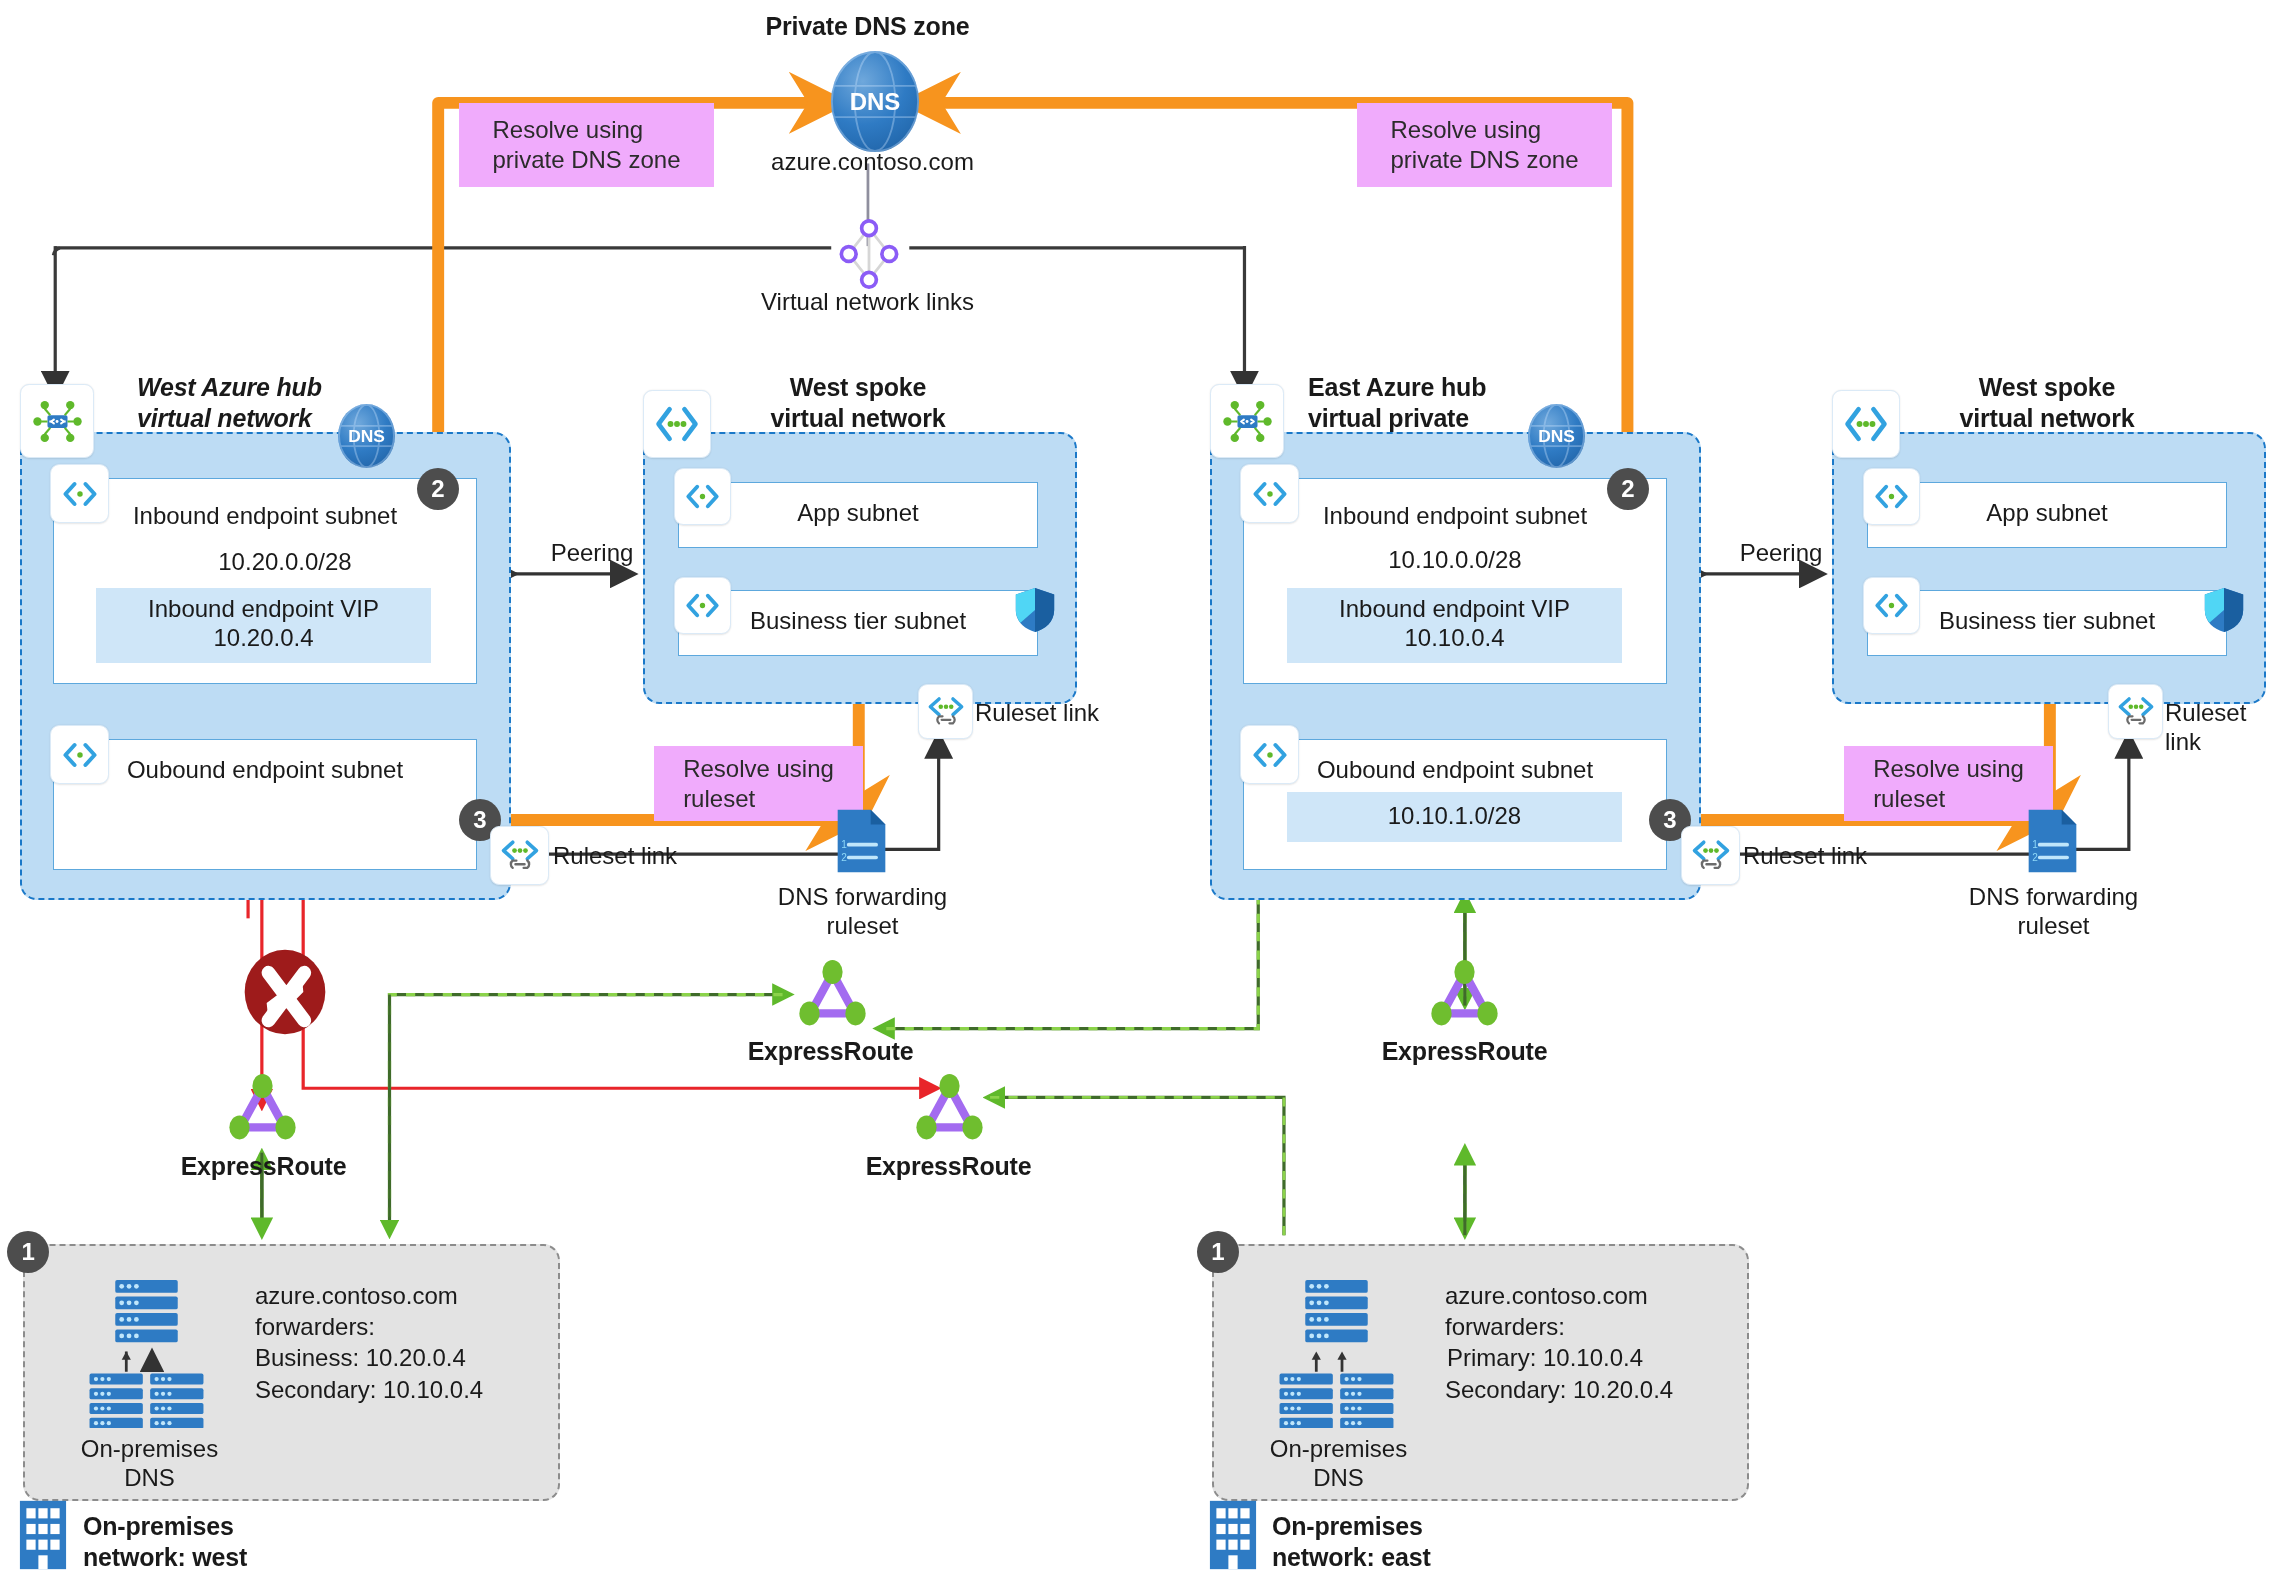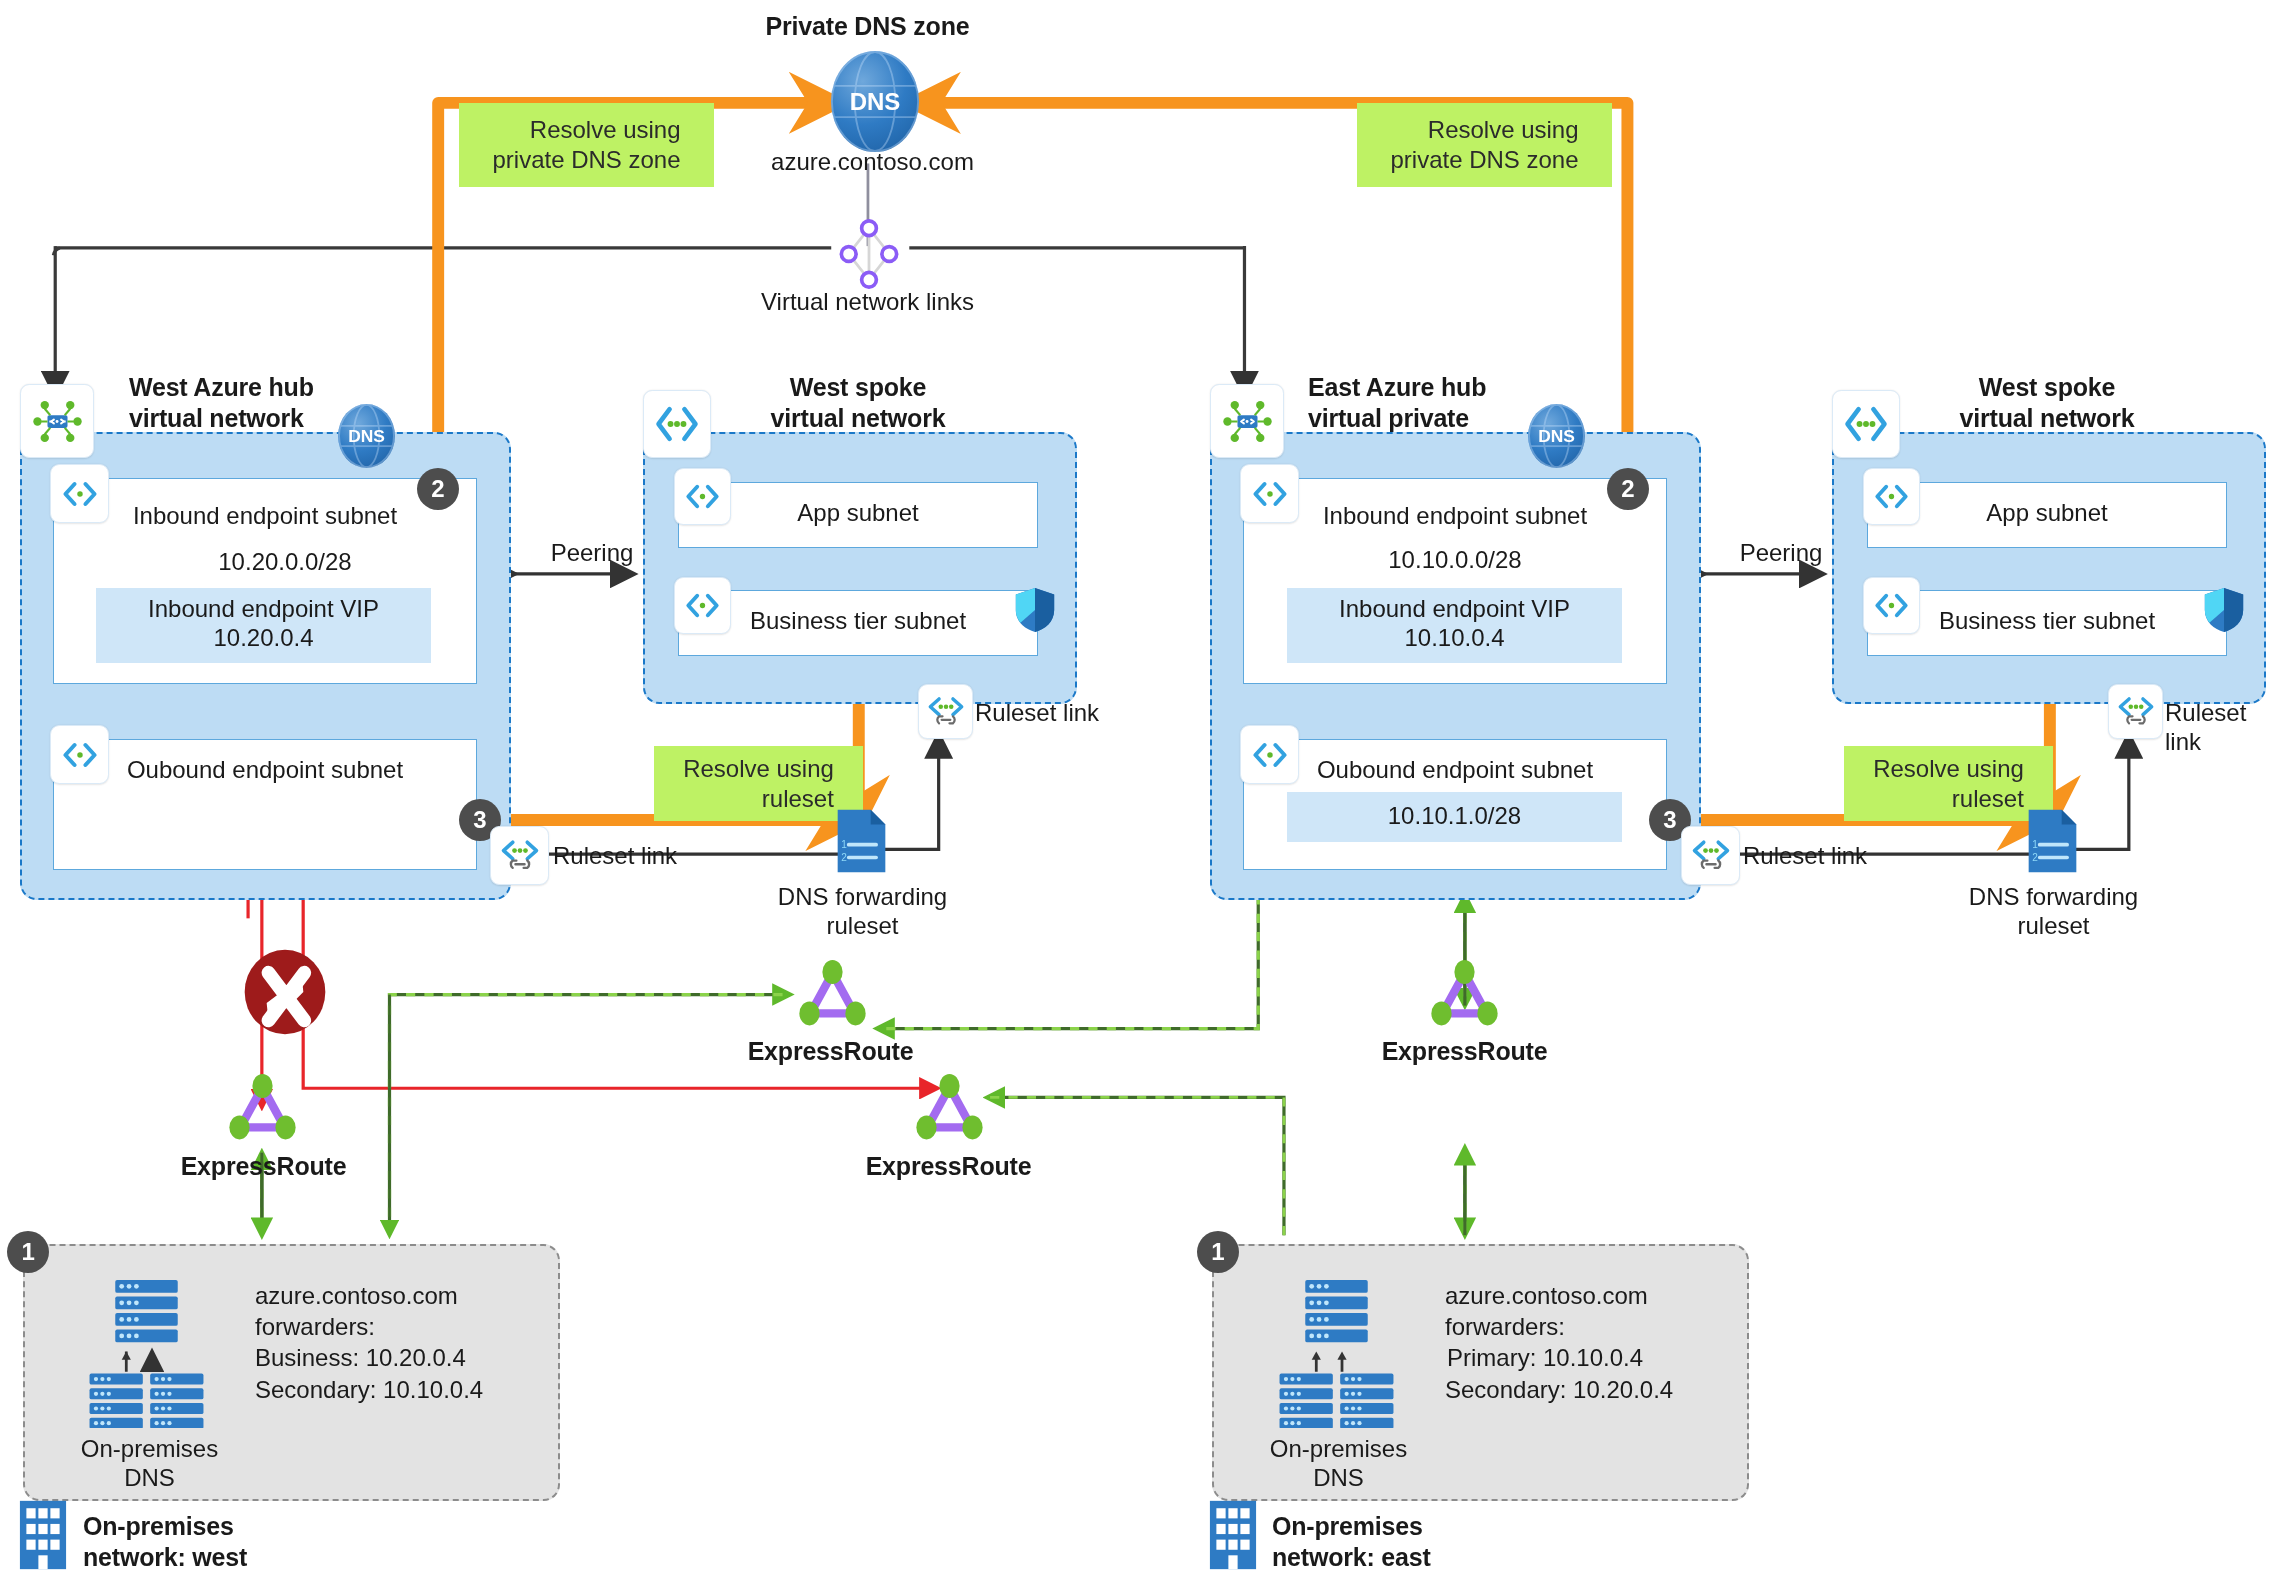--- a/index.html
+++ b/index.html
@@ -14,22 +14,22 @@
   
   .vnet{position:absolute;background:#bddcf4;border:2.8px dashed #1a78c8;border-radius:16.5px;}
   .subnet{position:absolute;background:#ffffff;border:1.8px solid #5da8dd;}
   .vipbox{position:absolute;background:#cfe6f8;}
 
   
   .tile{position:absolute;background:#fff;border:0.9px solid #dbeaf7;border-radius:9.2px;
         box-shadow:0 0.9px 1.8px rgba(0,0,0,.10);display:flex;align-items:center;justify-content:center;}
 
   
-  .callout{position:absolute;background:#bef264;display:flex;align-items:center;justify-content:center;
-           text-align:right;font-size:24px;line-height:1.25;color:#2b2b2b;}
+  .callout{position:absolute;background:#f0abfc;display:flex;align-items:center;justify-content:center;
+           text-align:left;font-size:24px;line-height:1.25;color:#2b2b2b;}
 
   
   .bub{position:absolute;width:42px;height:42px;border-radius:50%;background:#4d4d4d;color:#fff;
        display:flex;align-items:center;justify-content:center;font-weight:bold;font-size:24px;}
 
   
   .onprem{position:absolute;background:#e3e3e3;border:2.8px dashed #8c8c8c;border-radius:16.5px;}
 
   
   .globe{position:absolute;border-radius:50%;background:radial-gradient(circle at 36% 30%,#6fa8dc 0%,#2f7bc4 48%,#1b5c9e 100%);
@@ -140,21 +140,21 @@
     </svg>
   </div>
   <div class="abs txt center" style="left:684px;top:287px;width:367px;">Virtual network links</div>
 
   <div class="callout" style="left:459px;top:103px;width:255px;height:84px;white-space:pre-line;">Resolve using
 private DNS zone</div>
   <div class="callout" style="left:1357px;top:103px;width:255px;height:84px;white-space:pre-line;">Resolve using
 private DNS zone</div>
 
   <div class="vnet" style="left:20px;top:432px;width:487px;height:464px;"></div>
-  <div class="abs ttl" style="left:129px;top:372px;width:303px;white-space:pre-line;">West Azure hub
+  <div class="abs ttl" style="left:137px;top:372px;width:303px;white-space:pre-line;font-style:italic;">West Azure hub
 virtual network</div>
   <div class="tile" style="left:20px;top:384px;width:72px;height:72px;">
     <svg width="51" height="51" viewBox="0 0 56 56">
       <rect x="17" y="21" width="22" height="14" rx="2" fill="#2E7BC4"></rect>
       <path d="M23,28 l-4,0 M33,28 l4,0" stroke="#fff" stroke-width="2"></path>
       <path d="M24,26 l-3,2 l3,2 M32,26 l3,2 l-3,2" fill="none" stroke="#fff" stroke-width="2.3" stroke-linecap="round" stroke-linejoin="round"></path>
       <circle cx="27.5" cy="28" r="1.6" fill="#fff"></circle>
       <circle cx="14" cy="10" r="4.6" fill="#5FB92B"></circle>
         <circle cx="42" cy="10" r="4.6" fill="#5FB92B"></circle>
       <circle cx="6" cy="28" r="4.6" fill="#5FB92B"></circle>

